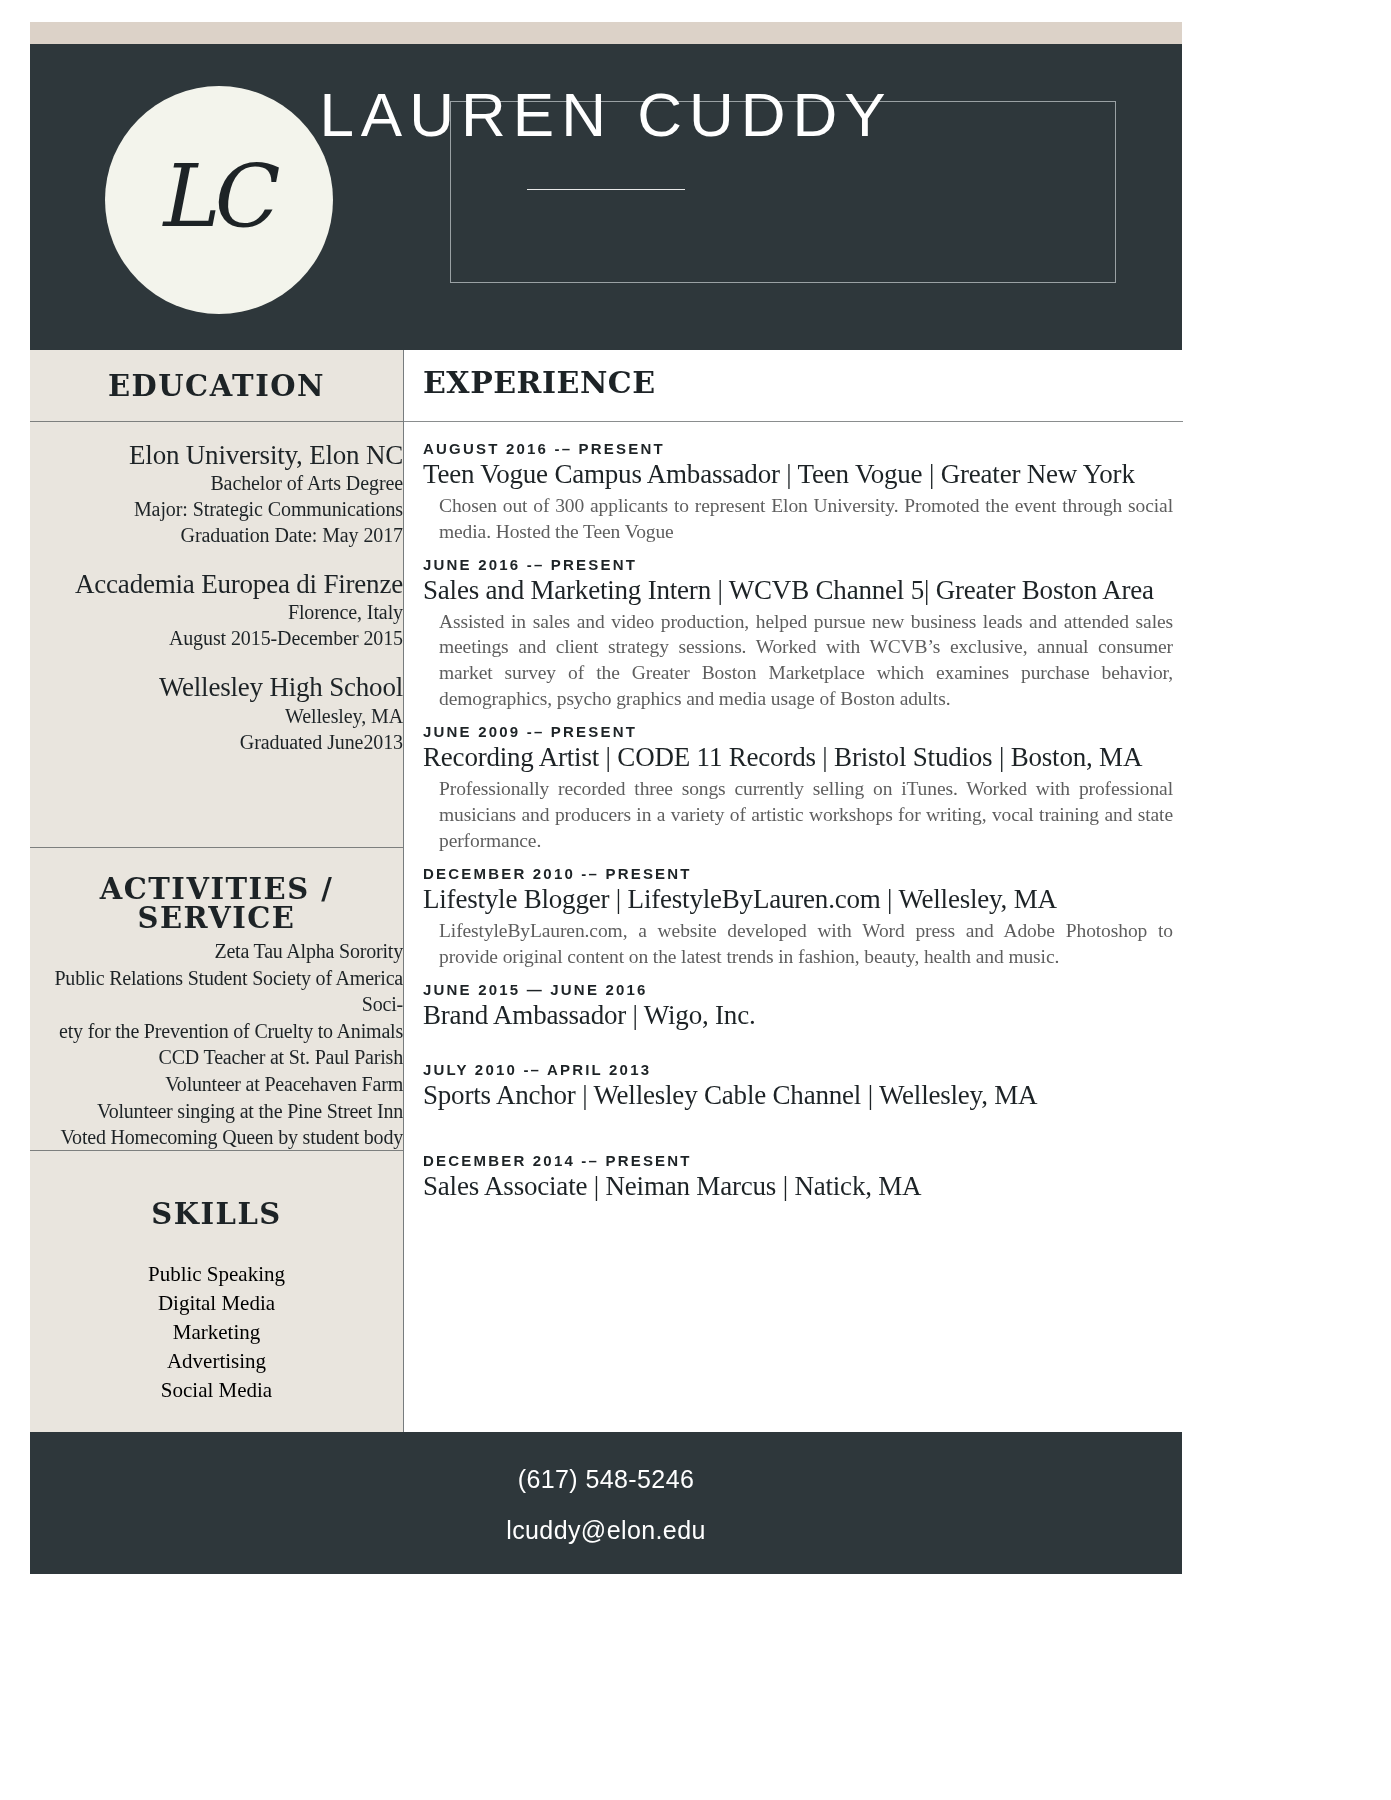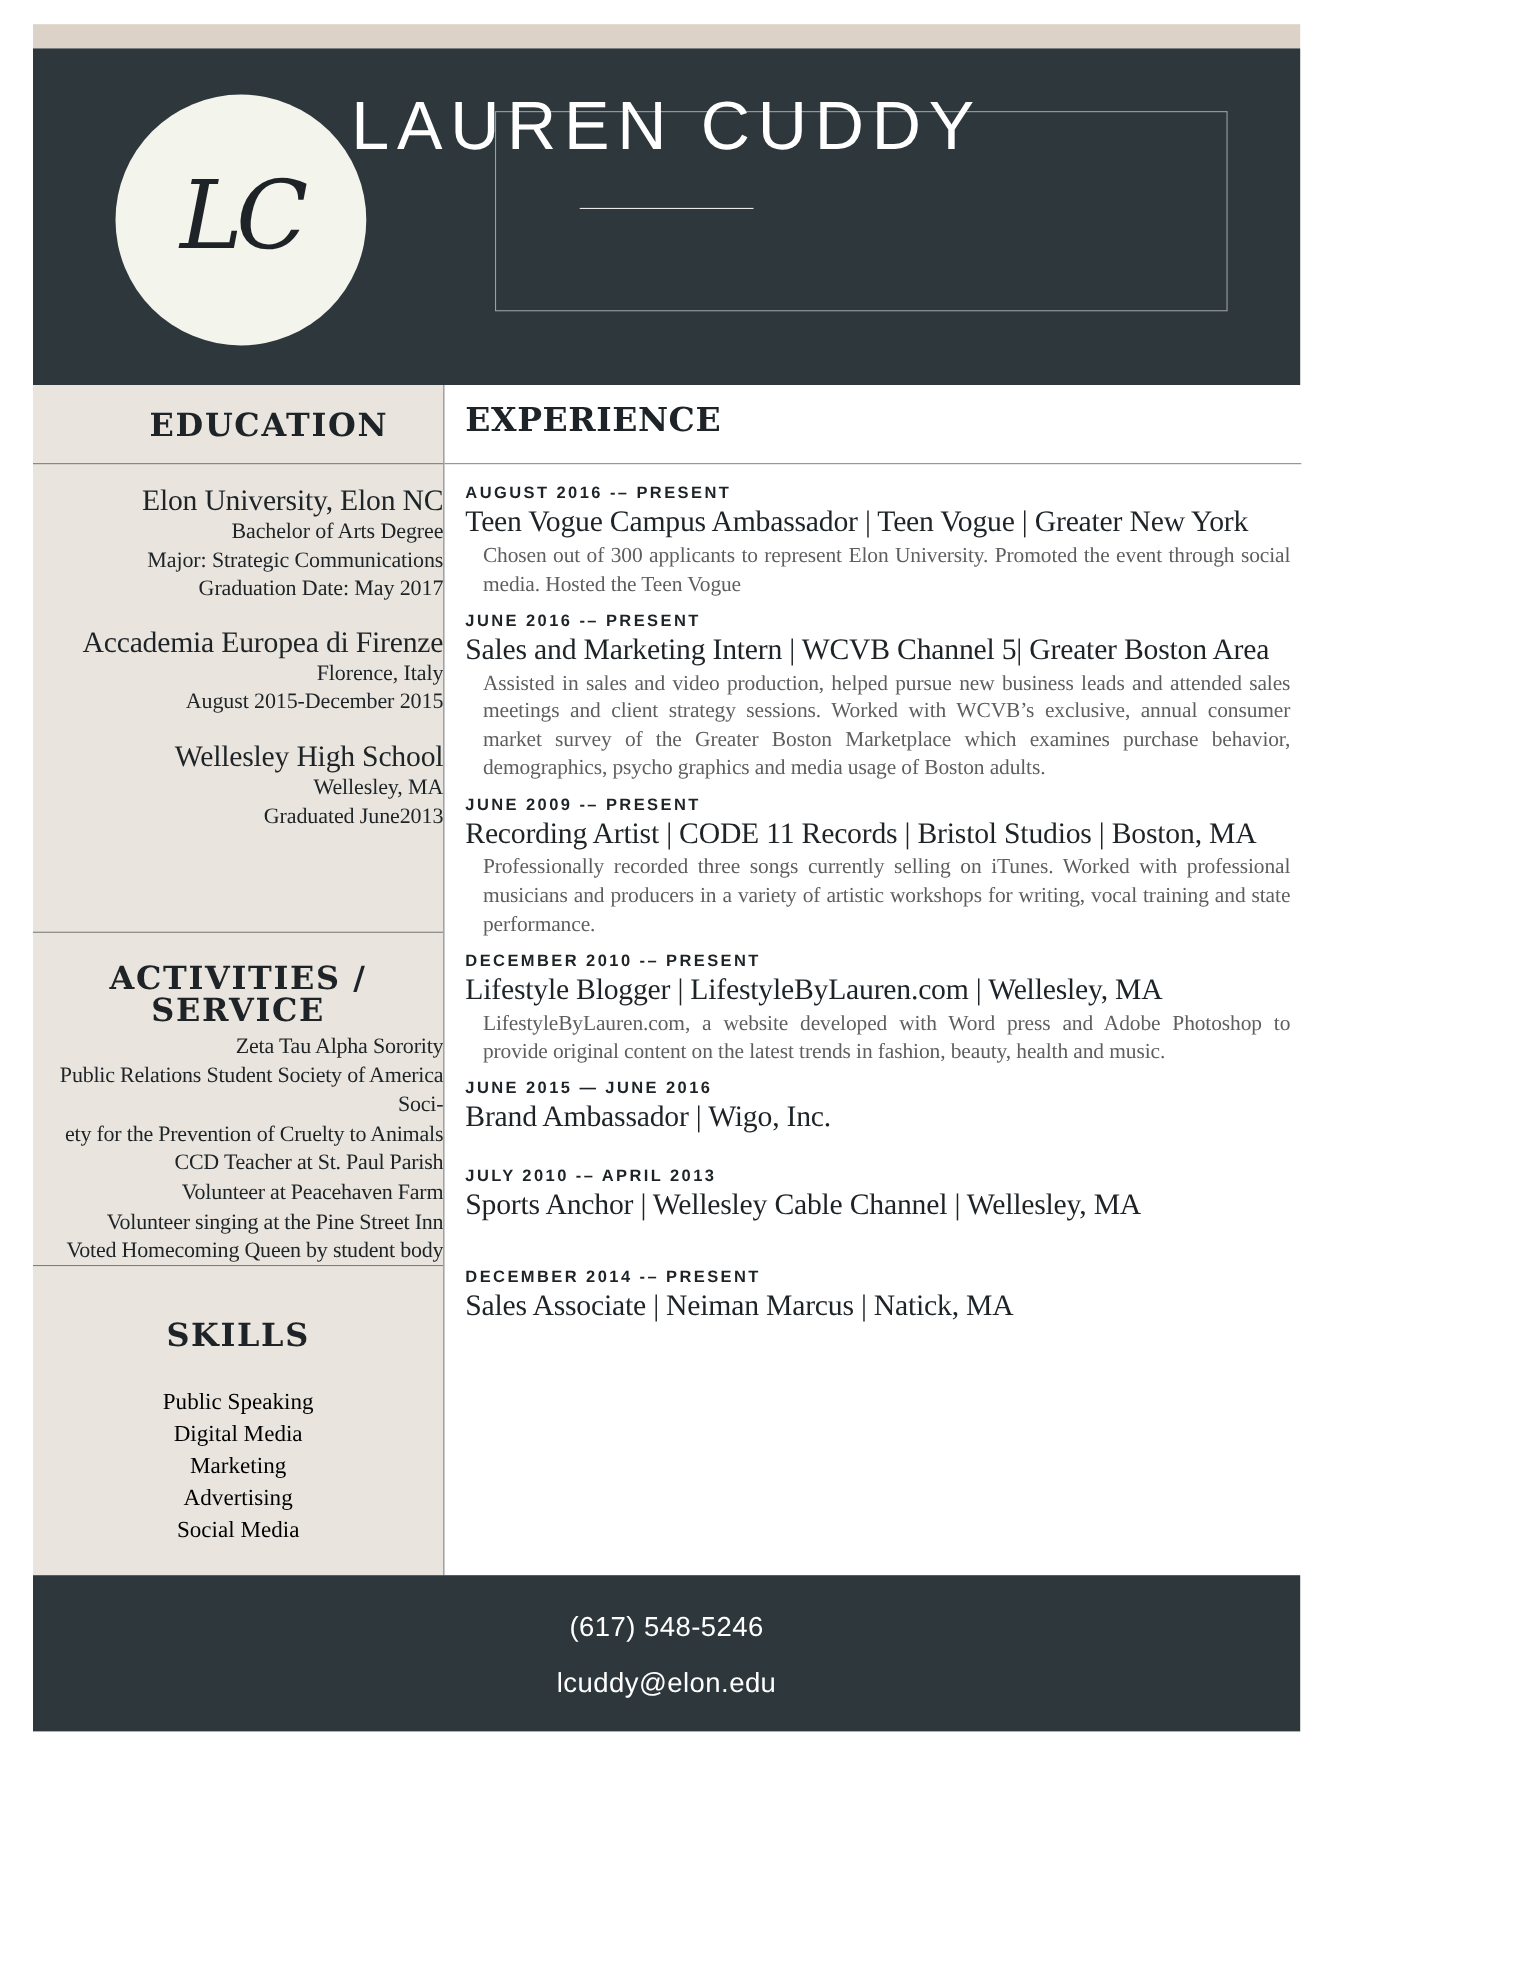--- a/index.html
+++ b/index.html
@@ -229,21 +229,21 @@
     <div class="monogram-circle">
       <div class="monogram-letters">LC</div>
     </div>
     <div class="name-box"></div>
     <div class="name-text">LAUREN CUDDY</div>
     <div class="name-rule"></div>
   </div>
 
   <div class="sidebar">
 
-    <div class="side-section" style="top:22px;padding-left:28px;">
+    <div class="side-section" style="top:22px;">
       <div class="side-head">EDUCATION</div>
     </div>
     <div class="side-rule" style="top:71px;"></div>
 
     <div class="side-section side-body" style="top:90px; width:373px;">
       <div class="edu-block">
         <div class="edu-school">Elon University, Elon NC</div>
         <div class="edu-line">Bachelor of Arts Degree</div>
         <div class="edu-line">Major: Strategic Communications</div>
         <div class="edu-line">Graduation Date: May 2017</div>

